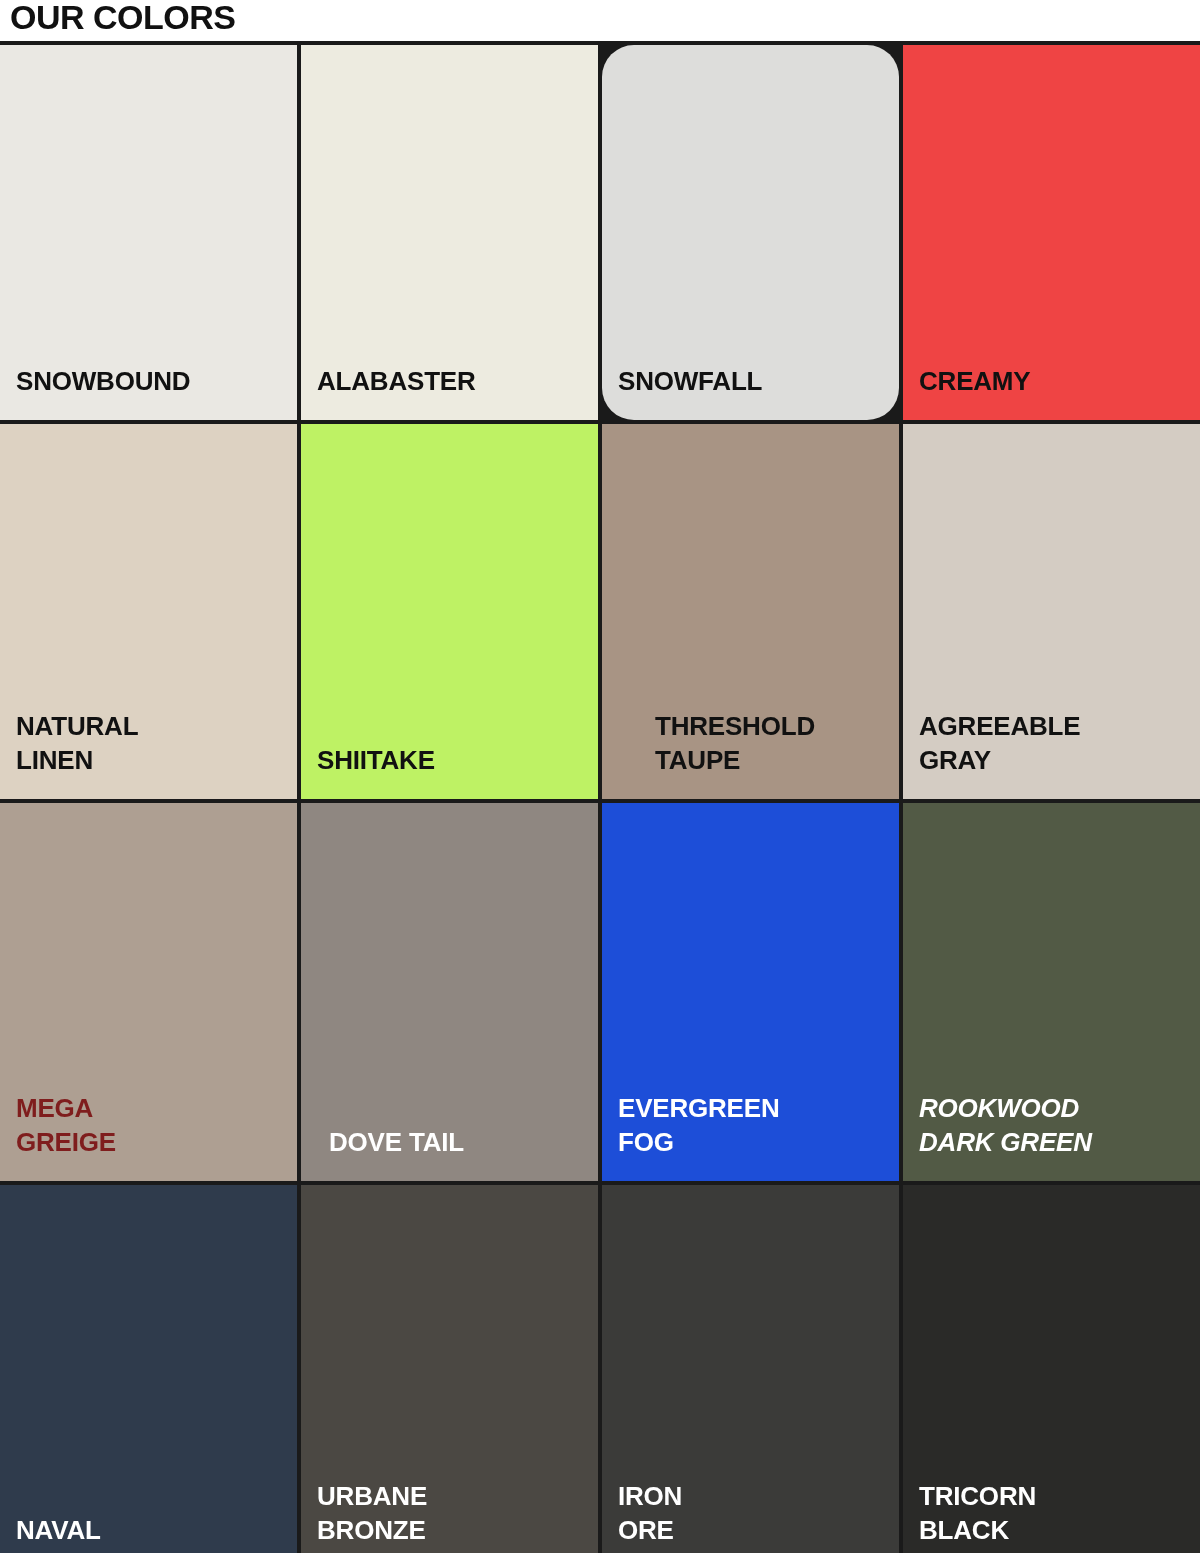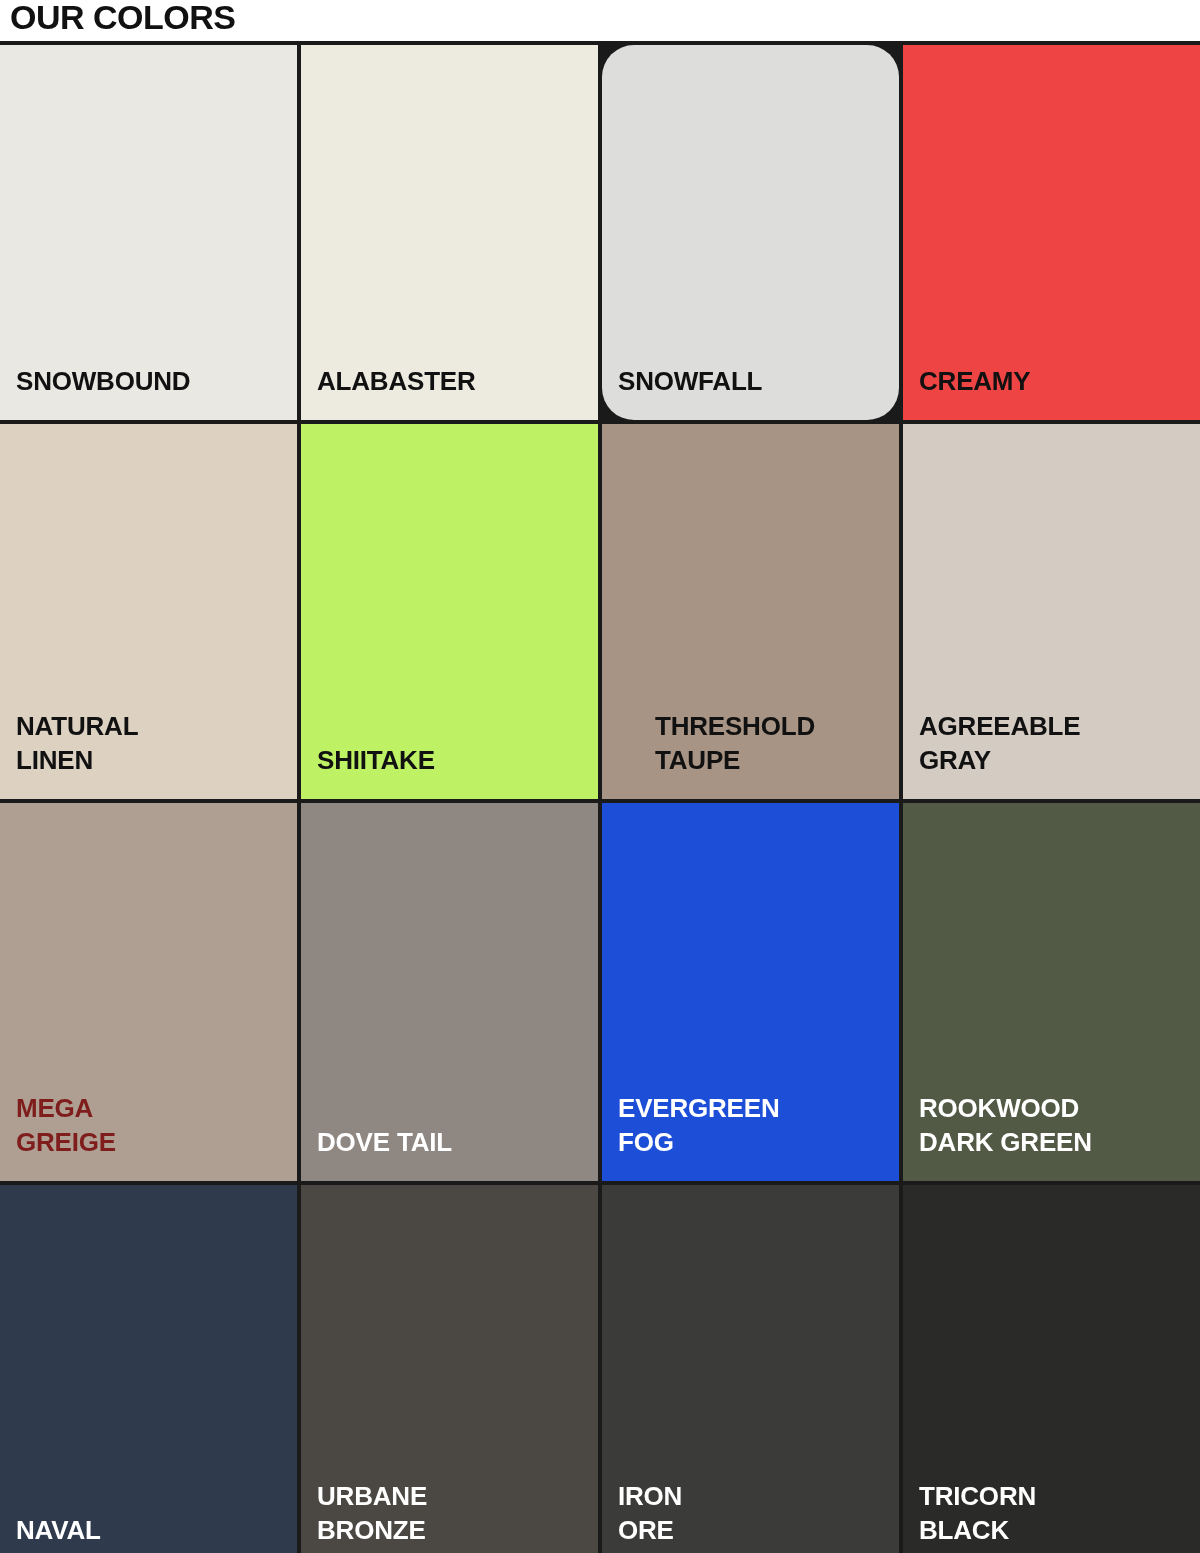--- a/index.html
+++ b/index.html
@@ -109,27 +109,27 @@
     <div class="swatch dark-text" style="background: rgb(212, 204, 195);">
       <div class="swatch-label" style="color: rgb(17, 17, 17);">AGREEABLE
 GRAY</div>
     </div>
 
     <div class="swatch light-text" style="background: rgb(174, 159, 146);">
       <div class="swatch-label" style="color: #7f1d1d;">MEGA
 GREIGE</div>
     </div>
     <div class="swatch light-text" style="background: rgb(143, 135, 129);">
-      <div class="swatch-label" style="color: rgb(255, 255, 255);">DOVE TAIL</div>
+      <div class="swatch-label" style="color: rgb(255, 255, 255); margin-left: 12px;">DOVE TAIL</div>
     </div>
     <div class="swatch light-text" style="background: #1d4ed8;">
       <div class="swatch-label" style="color: rgb(255, 255, 255);">EVERGREEN
 FOG</div>
     </div>
-    <div class="swatch light-text" style="background: rgb(82, 90, 69);">
+    <div class="swatch light-text" style="background: rgb(82, 90, 69); font-style: italic;">
       <div class="swatch-label" style="color: rgb(255, 255, 255);">ROOKWOOD
 DARK GREEN</div>
     </div>
 
     <div class="swatch light-text" style="background: rgb(47, 59, 76);">
       <div class="swatch-label" style="color: rgb(255, 255, 255);">NAVAL</div>
     </div>
     <div class="swatch light-text" style="background: rgb(75, 72, 67);">
       <div class="swatch-label" style="color: rgb(255, 255, 255);">URBANE
 BRONZE</div>

